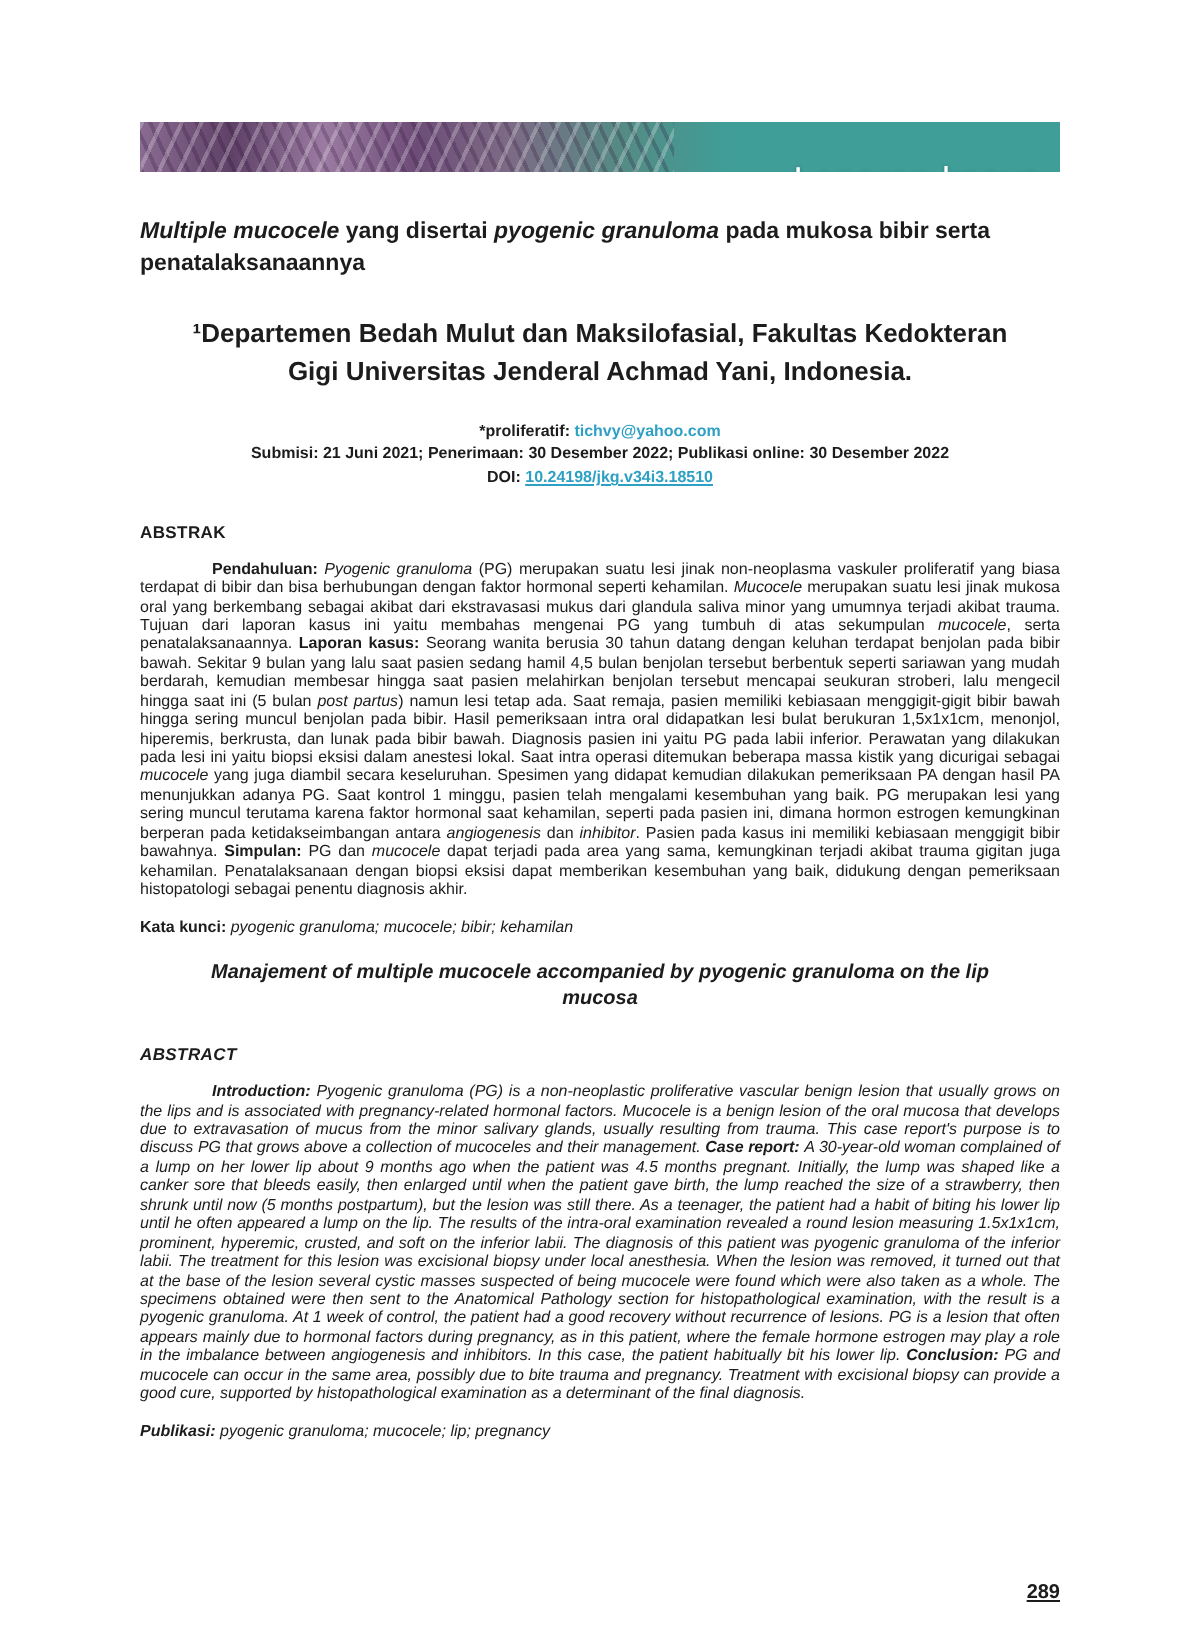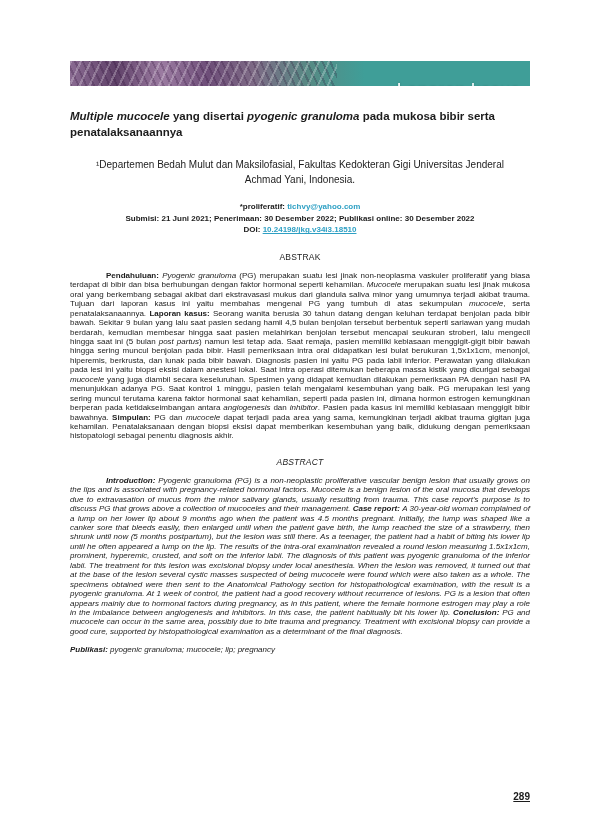--- a/index.html
+++ b/index.html
@@ -52,41 +52,40 @@
   }
   .authors{
     margin-top:20px;
     text-align:center;
     font-weight:bold;
     font-size:9.5px;
   }
   .affiliation{
     margin-top:18px;
     text-align:center;
-    font-weight:normal;
-    font-size:10px;
+    font-weight:bold;
+    font-size:13px;
     line-height:1.45;
     padding:0 18px;
   }
   .meta-block{
     margin-top:14px;
     text-align:center;
     font-weight:bold;
     font-size:8px;
     line-height:1.45;
   }
   .link{color:#2ea0c4;cursor:pointer;}
   .link.u{text-decoration:underline;margin-top:32px;}
 
   .section-heading{
     margin-top:16px;
-    font-weight:normal;
+    font-weight:bold;
     font-size:8.5px;
     letter-spacing:.2px;
-    text-align:center;
   }
   .body-para{
     margin-top:9px;
     font-size:8px;
     line-height:1.18;
     text-align:justify;
     text-indent:36px;
   }
   .keywords-line{
     margin-top:9px;
@@ -136,21 +135,23 @@
       <div>Submisi: 21 Juni 2021; Penerimaan: 30 Desember 2022; Publikasi online: 30 Desember 2022</div>
       <div>
         <span>DOI: </span><span class="link u">10.24198/jkg.v34i3.18510</span>
       </div>
     </div>
 
     <div class="section-heading">ABSTRAK</div>
 
     <div class="body-para"><span class="run-b">Pendahuluan: </span><span class="run-i">Pyogenic granuloma</span><span> (PG) merupakan suatu lesi jinak non-neoplasma vaskuler proliferatif yang biasa terdapat di bibir dan bisa berhubungan dengan faktor hormonal seperti kehamilan. </span><span class="run-i">Mucocele</span><span> merupakan suatu lesi jinak mukosa oral yang berkembang sebagai akibat dari ekstravasasi mukus dari glandula saliva minor yang umumnya terjadi akibat trauma. Tujuan dari laporan kasus ini yaitu membahas mengenai PG yang tumbuh di atas sekumpulan </span><span class="run-i">mucocele</span><span>, serta penatalaksanaannya. </span><span class="run-b">Laporan kasus: </span><span>Seorang wanita berusia 30 tahun datang dengan keluhan terdapat benjolan pada bibir bawah. Sekitar 9 bulan yang lalu saat pasien sedang hamil 4,5 bulan benjolan tersebut berbentuk seperti sariawan yang mudah berdarah, kemudian membesar hingga saat pasien melahirkan benjolan tersebut mencapai seukuran stroberi, lalu mengecil hingga saat ini (5 bulan </span><span class="run-i">post partus</span><span>) namun lesi tetap ada. Saat remaja, pasien memiliki kebiasaan menggigit-gigit bibir bawah hingga sering muncul benjolan pada bibir. Hasil pemeriksaan intra oral didapatkan lesi bulat berukuran 1,5x1x1cm, menonjol, hiperemis, berkrusta, dan lunak pada bibir bawah. Diagnosis pasien ini yaitu PG pada labii inferior. Perawatan yang dilakukan pada lesi ini yaitu biopsi eksisi dalam anestesi lokal. Saat intra operasi ditemukan beberapa massa kistik yang dicurigai sebagai </span><span class="run-i">mucocele</span><span> yang juga diambil secara keseluruhan. Spesimen yang didapat kemudian dilakukan pemeriksaan PA dengan hasil PA menunjukkan adanya PG. Saat kontrol 1 minggu, pasien telah mengalami kesembuhan yang baik. PG merupakan lesi yang sering muncul terutama karena faktor hormonal saat kehamilan, seperti pada pasien ini, dimana hormon estrogen kemungkinan berperan pada ketidakseimbangan antara </span><span class="run-i">angiogenesis</span><span> dan </span><span class="run-i">inhibitor</span><span>. Pasien pada kasus ini memiliki kebiasaan menggigit bibir bawahnya. </span><span class="run-b">Simpulan: </span><span>PG dan </span><span class="run-i">mucocele</span><span> dapat terjadi pada area yang sama, kemungkinan terjadi akibat trauma gigitan juga kehamilan. Penatalaksanaan dengan biopsi eksisi dapat memberikan kesembuhan yang baik, didukung dengan pemeriksaan histopatologi sebagai penentu diagnosis akhir.</span></div>
 
+    <div class="keywords-line"><span class="run-b">Kata kunci: </span><span class="run-i">pyogenic granuloma; mucocele; bibir; kehamilan</span></div>
 
+    <div class="en-title">Manajement of multiple mucocele accompanied by pyogenic granuloma on the lip mucosa</div>
 
     <div class="italic-section">
       <div class="section-heading">ABSTRACT</div>
 
       <div class="body-para"><span class="run-b">Introduction: </span><span>Pyogenic granuloma (PG) is a non-neoplastic proliferative vascular benign lesion that usually grows on the lips and is associated with pregnancy-related hormonal factors. Mucocele is a benign lesion of the oral mucosa that develops due to extravasation of mucus from the minor salivary glands, usually resulting from trauma. This case report's purpose is to discuss PG that grows above a collection of mucoceles and their management. </span><span class="run-b">Case report: </span><span>A 30-year-old woman complained of a lump on her lower lip about 9 months ago when the patient was 4.5 months pregnant. Initially, the lump was shaped like a canker sore that bleeds easily, then enlarged until when the patient gave birth, the lump reached the size of a strawberry, then shrunk until now (5 months postpartum), but the lesion was still there. As a teenager, the patient had a habit of biting his lower lip until he often appeared a lump on the lip. The results of the intra-oral examination revealed a round lesion measuring 1.5x1x1cm, prominent, hyperemic, crusted, and soft on the inferior labii. The diagnosis of this patient was pyogenic granuloma of the inferior labii. The treatment for this lesion was excisional biopsy under local anesthesia. When the lesion was removed, it turned out that at the base of the lesion several cystic masses suspected of being mucocele were found which were also taken as a whole. The specimens obtained were then sent to the Anatomical Pathology section for histopathological examination, with the result is a pyogenic granuloma. At 1 week of control, the patient had a good recovery without recurrence of lesions. PG is a lesion that often appears mainly due to hormonal factors during pregnancy, as in this patient, where the female hormone estrogen may play a role in the imbalance between angiogenesis and inhibitors. In this case, the patient habitually bit his lower lip. </span><span class="run-b">Conclusion: </span><span>PG and mucocele can occur in the same area, possibly due to bite trauma and pregnancy. Treatment with excisional biopsy can provide a good cure, supported by histopathological examination as a determinant of the final diagnosis.</span></div>
 
       <div class="keywords-line"><span class="run-b">Publikasi: </span><span>pyogenic granuloma; mucocele; lip; pregnancy</span></div>
     </div>
 
   </div>

